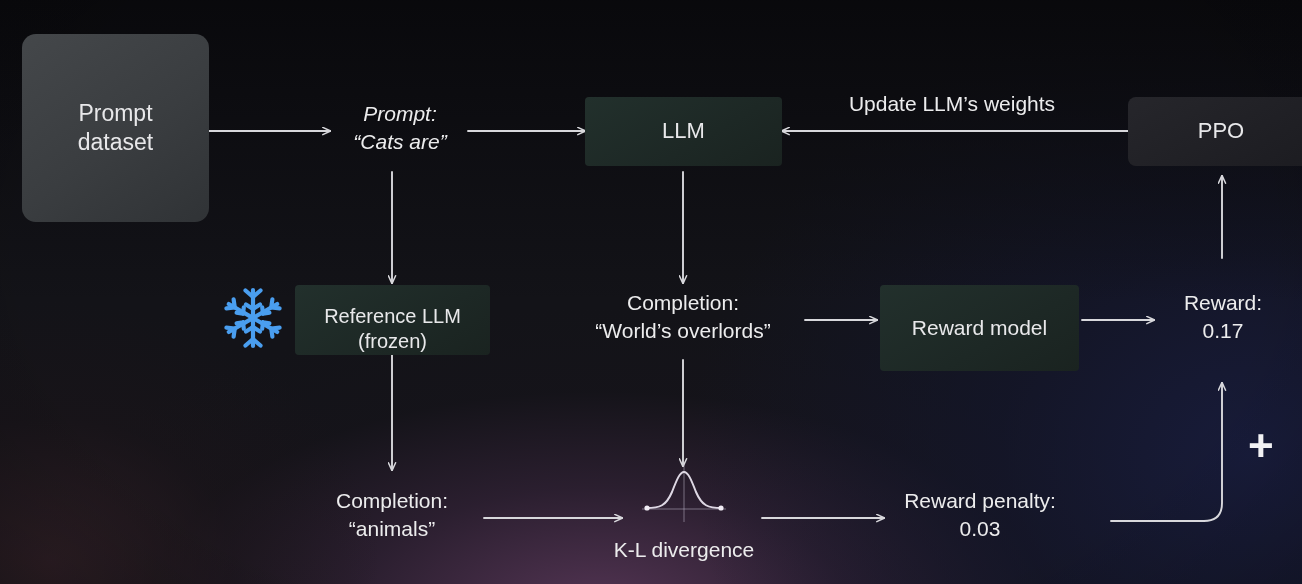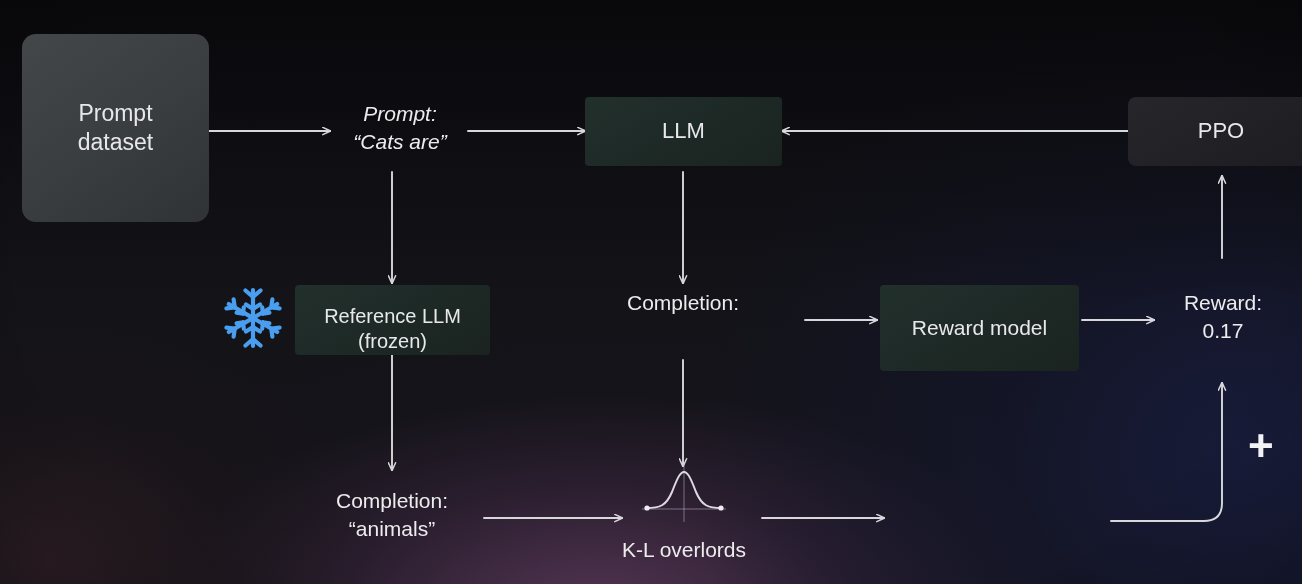--- a/index.html
+++ b/index.html
@@ -221,33 +221,39 @@
       <circle cx="17" cy="46" r="2.6" fill="#f0ecf4"></circle>
       <circle cx="91" cy="46" r="2.6" fill="#f0ecf4"></circle>
     </svg>
   </div>
 
   <div class="label" style="left:330px; top:100px; width:140px; font-size:21px;font-style:italic;">
     <div>Prompt:</div>
     <div>“Cats are”</div>
   </div>
 
+  <div class="label" style="left:830px; top:90px; width:244px; font-size:21px;">Update LLM’s weights</div>
 
   <div class="label" style="left:563px; top:289px; width:240px; font-size:21px;">
     <div>Completion:</div>
+    <div>“World’s overlords”</div>
   </div>
 
   <div class="label" style="left:1154px; top:289px; width:138px; font-size:21px;">
     <div>Reward:</div>
     <div>0.17</div>
   </div>
 
   <div class="label" style="left:298px; top:487px; width:188px; font-size:21px;">
     <div>Completion:</div>
     <div>“animals”</div>
   </div>
 
-  <div class="label" style="left:600px; top:536px; width:168px; font-size:21px;">K-L overlords</div>
-
+  <div class="label" style="left:600px; top:536px; width:168px; font-size:21px;">K-L divergence</div>
+
+  <div class="label" style="left:884px; top:487px; width:192px; font-size:21px;">
+    <div>Reward penalty:</div>
+    <div>0.03</div>
+  </div>
 
   <div class="plus-sign" style="left:1248px; top:424px; font-size:44px;">+</div>
 
 </div>
 
 </body></html>

